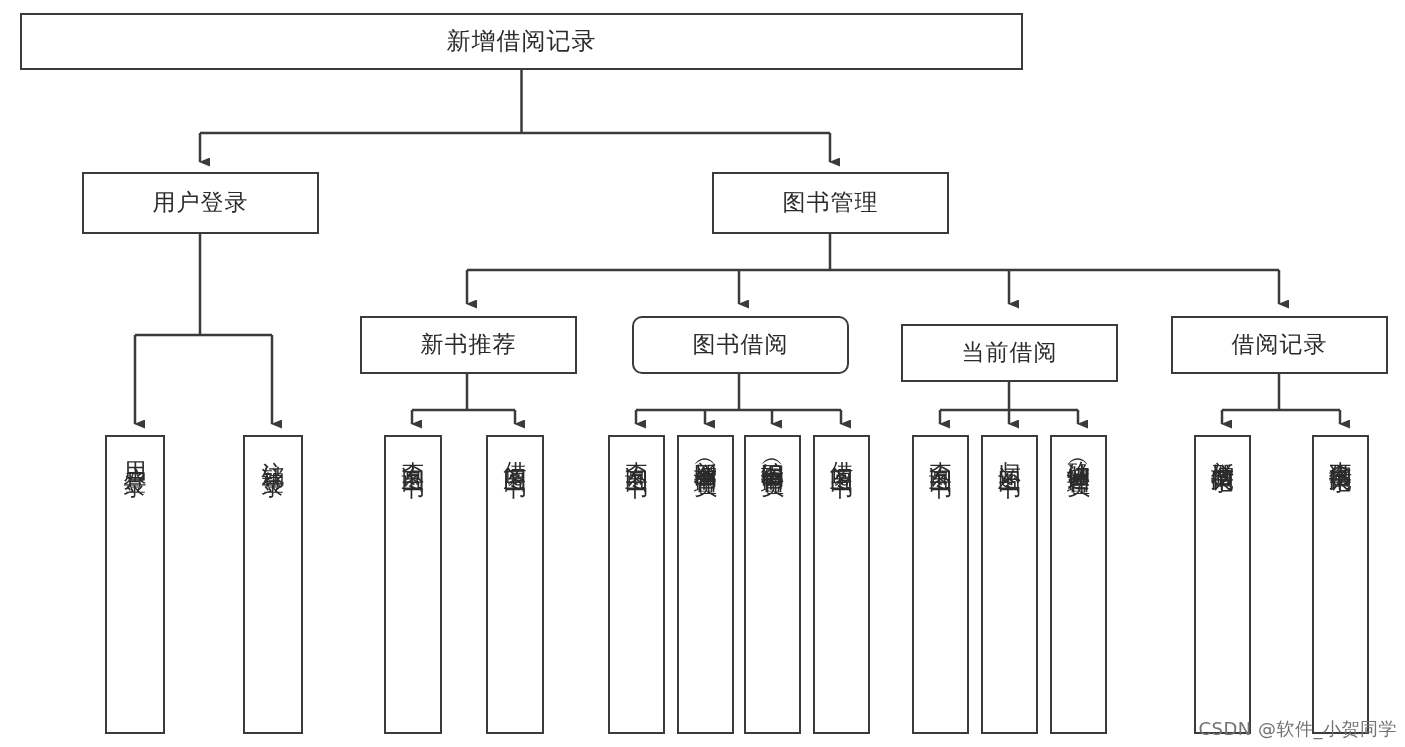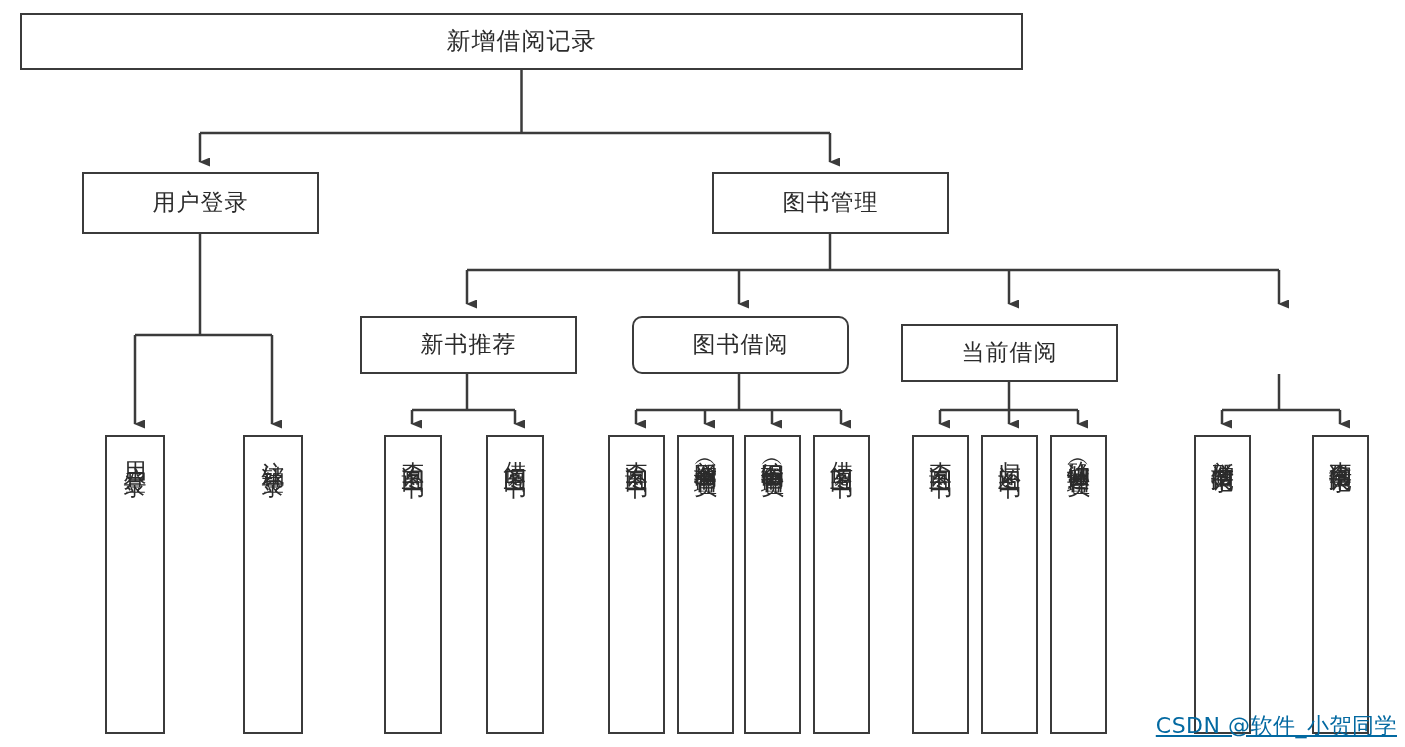--- a/index.html
+++ b/index.html
@@ -65,26 +65,25 @@
     line-height: 1;
     white-space: nowrap;
   }
   .node.vert.tall-text .label {
     letter-spacing: 2px;
   }
   #watermark {
     position: absolute;
     right: 8px;
     bottom: 6px;
-    font-size: 22px;
-    color: #0369a1;
+    font-size: 18px;
+    color: #737373;
     letter-spacing: 0.5px;
     white-space: nowrap;
     user-select: none;
-    text-decoration: underline;
   }
 </style>
 </head>
 <body>
 
 <div id="diagram-root">
 
   <svg id="edge-layer" viewBox="0 0 1405 747" width="1405" height="747" xmlns="http://www.w3.org/2000/svg">
     <defs>
       <marker id="arrowhead" markerWidth="9" markerHeight="11" refX="4.5" refY="10" orient="auto" markerUnits="userSpaceOnUse">
@@ -148,20 +147,23 @@
 
   <div class="node horiz" style="left:712px; top:172px; width:237px; height:62px;">
     <span class="label">图书管理</span>
   </div>
   <div class="node horiz" style="left:632px; top:316px; width:217px; height:58px;border-radius:10px;">
     <span class="label">图书借阅</span>
   </div>
   <div class="node horiz" style="left:901px; top:316px; width:217px; height:58px;margin-top:8px;">
     <span class="label">当前借阅</span>
   </div>
+  <div class="node horiz" style="left:1171px; top:316px; width:217px; height:58px;">
+    <span class="label">借阅记录</span>
+  </div>
 
   <div class="node vert" style="left:105px; top:435px; width:60px; height:299px;">
     <span class="label">用户登录</span>
   </div>
   <div class="node vert" style="left:243px; top:435px; width:60px; height:299px;">
     <span class="label">注销登录</span>
   </div>
 
   <div class="node vert" style="left:384px; top:435px; width:58px; height:299px;">
     <span class="label">查询图书</span>

